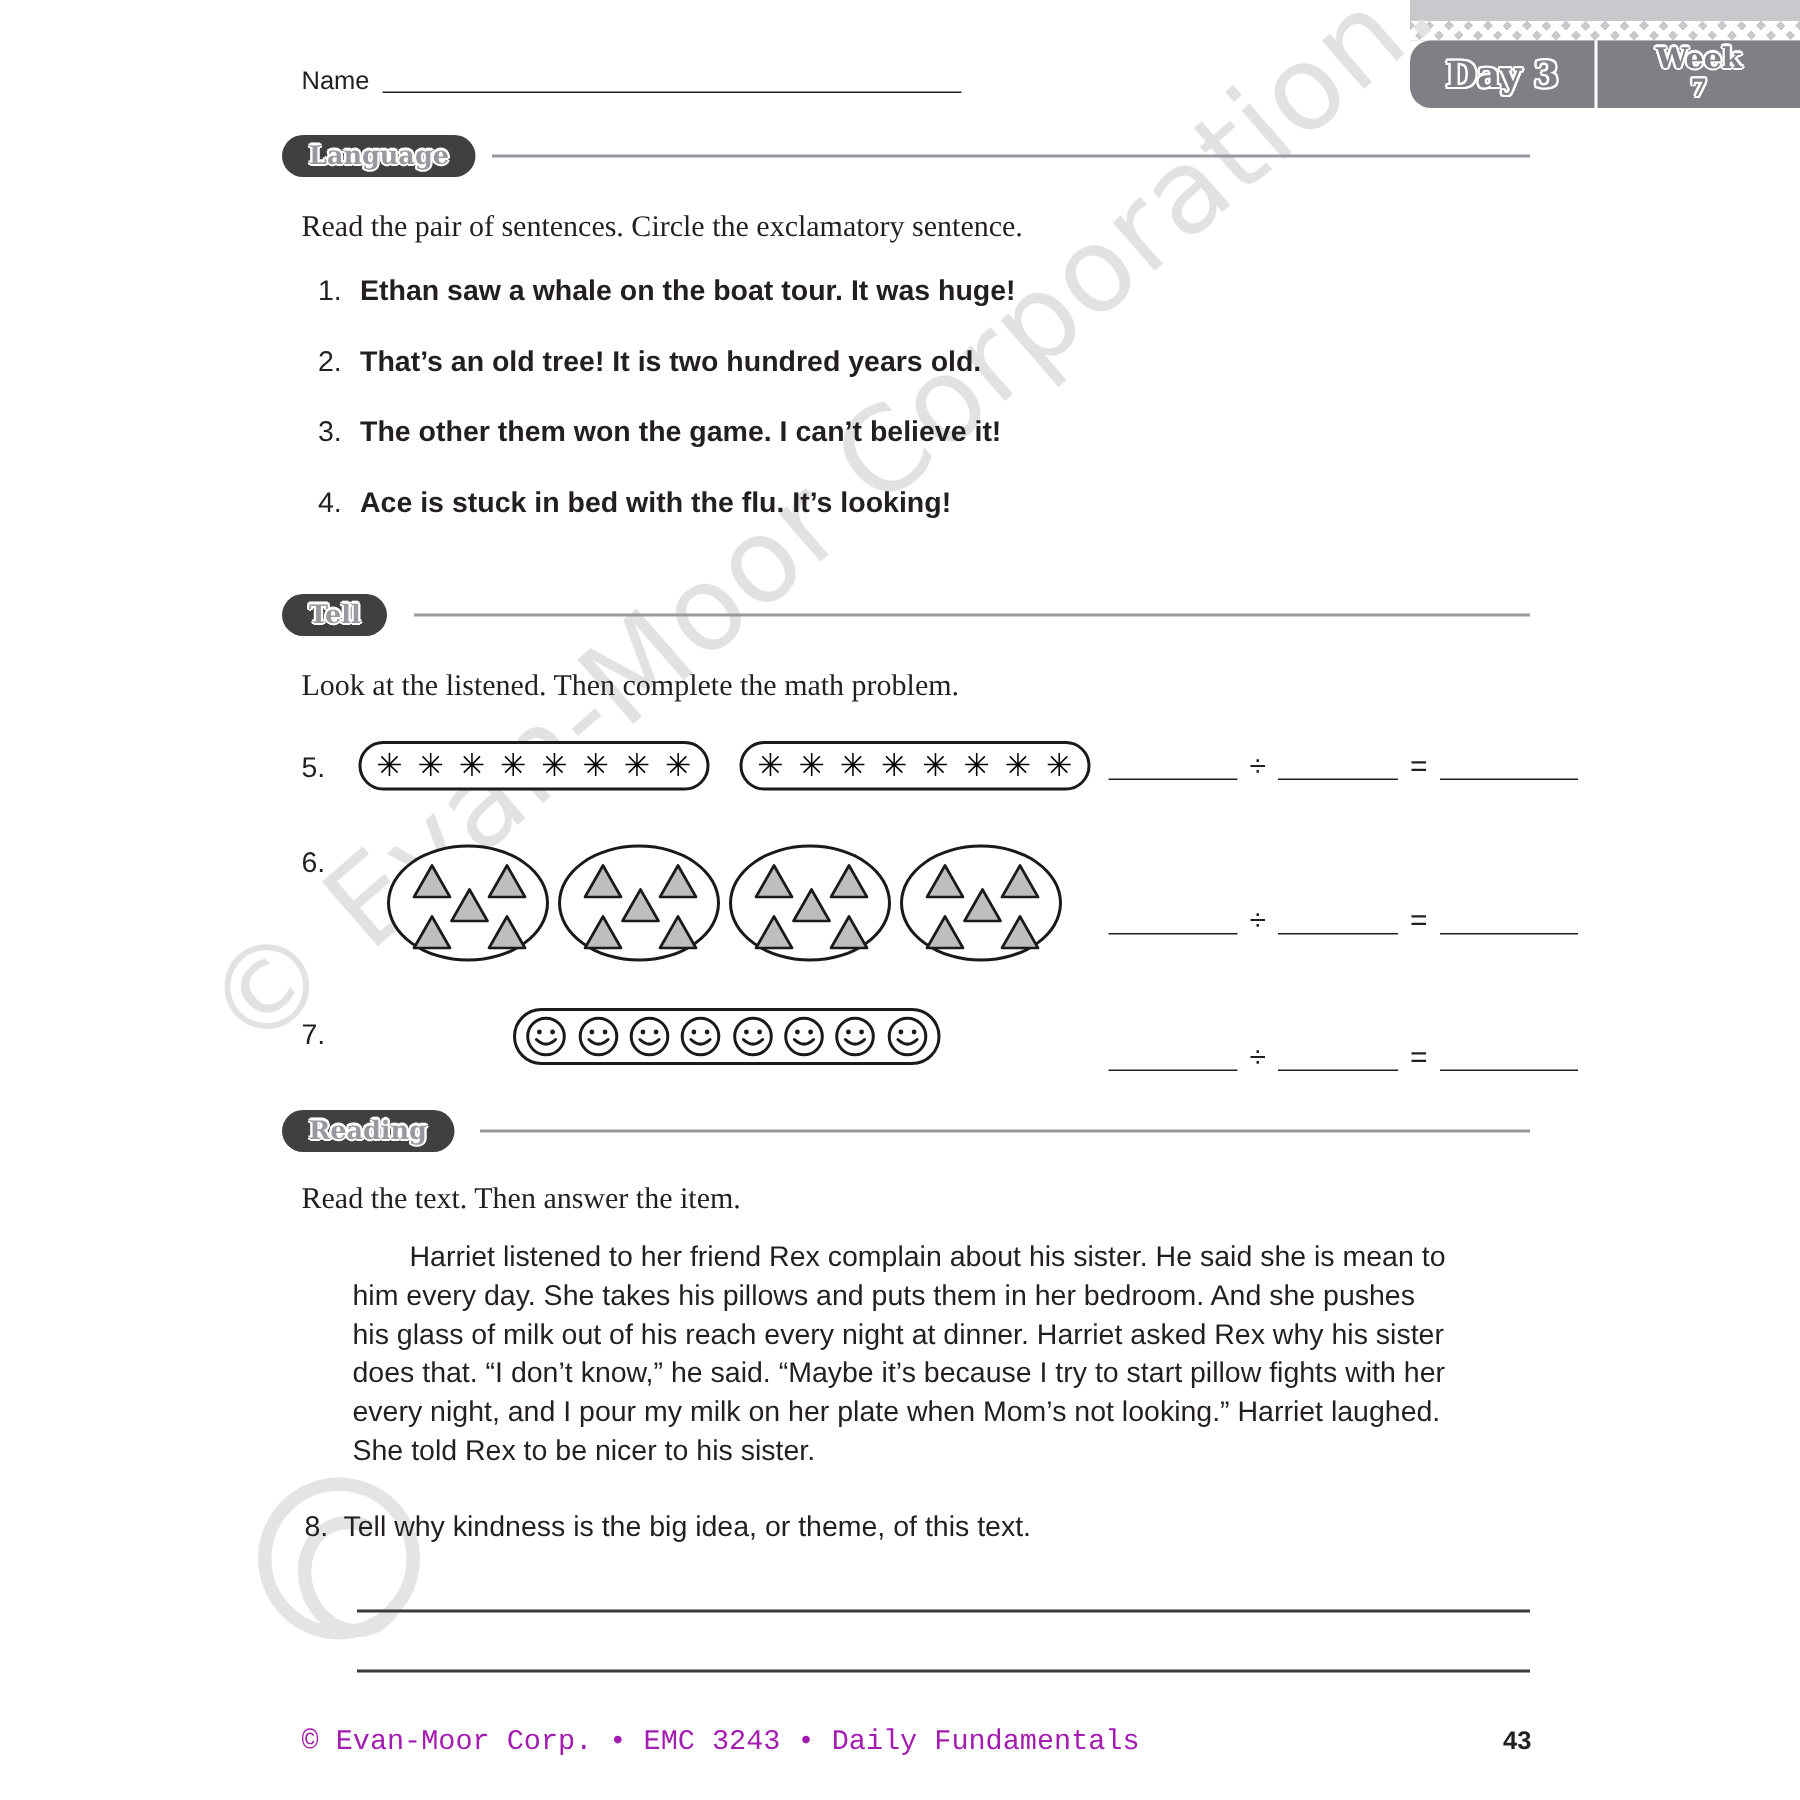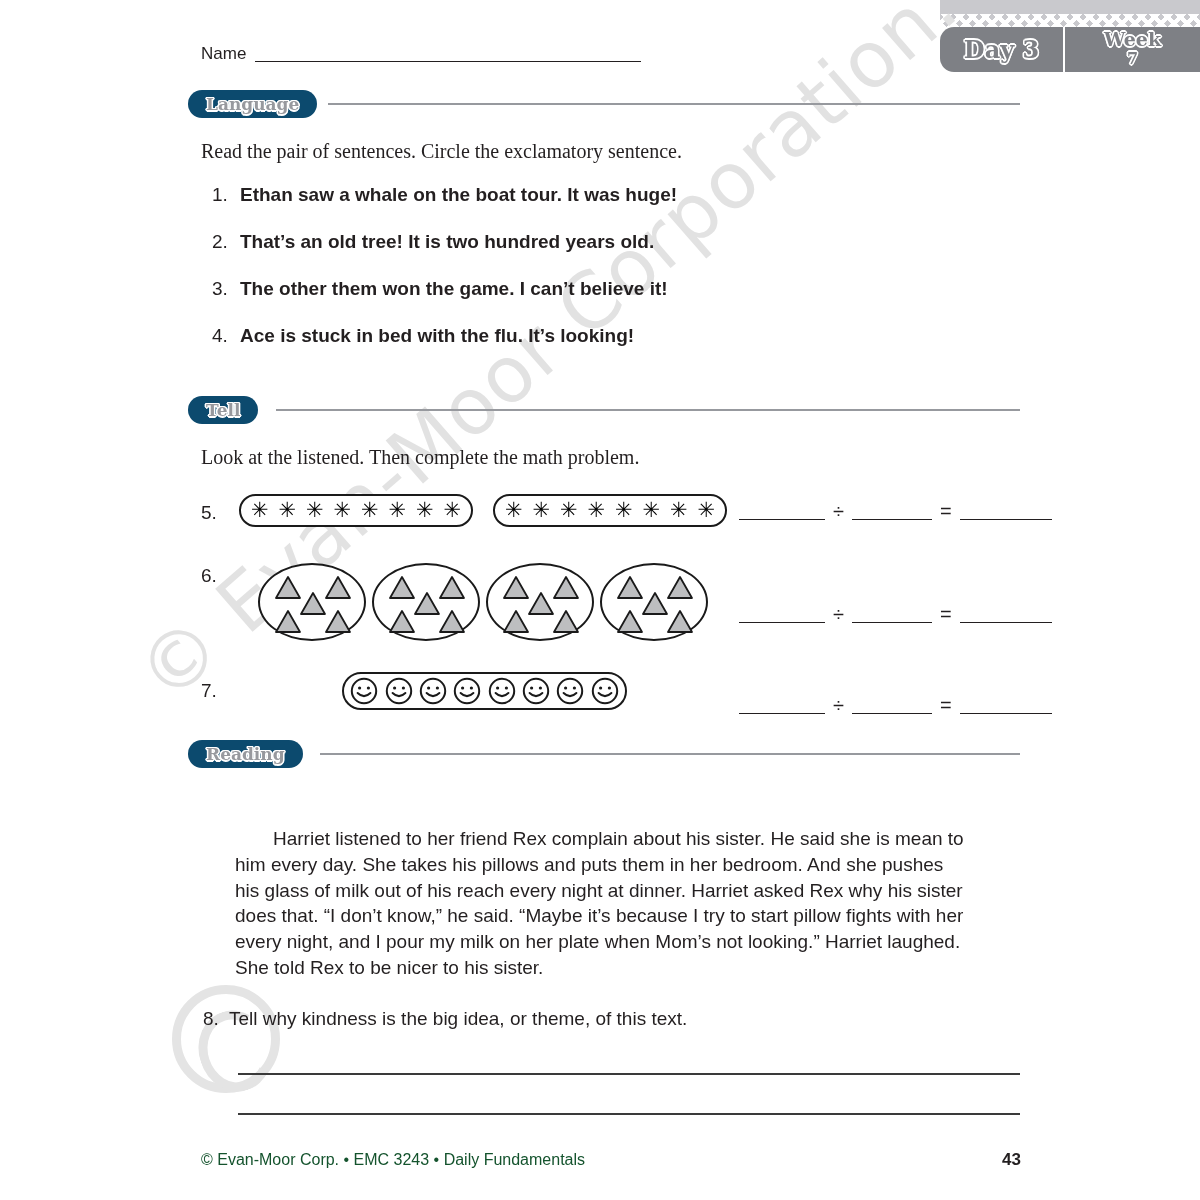--- a/index.html
+++ b/index.html
@@ -128,21 +128,21 @@
     position: absolute;
     left: 188px;
     width: 832px;
     height: 30px;
     z-index: 6;
   }
   .sec-pill {
     position: absolute;
     left: 0; top: 0;
     height: 28px;
-    background: #0c4a6e;
+    background: #404040;
     border-radius: 14px;
     color: #97999e;
     font-family: "DejaVu Serif", serif;
     font-weight: bold;
     font-size: 17px;
     line-height: 28px;
     padding: 0 18px;
     text-shadow:
        1.5px 0 0 #fff, -1.5px 0 0 #fff, 0 1.5px 0 #fff, 0 -1.5px 0 #fff,
        1.1px 1.1px 0 #fff, -1.1px 1.1px 0 #fff, 1.1px -1.1px 0 #fff, -1.1px -1.1px 0 #fff;
@@ -321,23 +321,23 @@
   #footer {
     position: absolute;
     left: 201px; top: 1150px;
     width: 820px;
     display: flex;
     justify-content: space-between;
     align-items: baseline;
     z-index: 6;
   }
   #footer-credit {
-    font-family: Liberation Sans, sans-serif;
-    font-size: 16px;
-    color: #14532d;
+    font-family: Liberation Mono, monospace;
+    font-size: 19px;
+    color: #a21caf;
   }
   #footer-page {
     font-family: "Liberation Sans", sans-serif;
     font-size: 17px;
     font-weight: bold;
     color: #231f20;
   }
 </style>
 </head>
 <body>
@@ -604,20 +604,21 @@
       <span class="blank b2"></span>
       <span class="op">=</span>
       <span class="blank b3"></span>
     </div>
   </div>
 
   <div class="section-head" id="sec-reading">
     <div class="sec-pill">Reading</div>
     <div class="sec-rule"></div>
   </div>
+  <div class="instr" id="instr-reading">Read the text. Then answer the item.</div>
 
   <div id="passage">Harriet listened to her friend Rex complain about his sister. He said she is mean to him every day. She takes his pillows and puts them in her bedroom. And she pushes his glass of milk out of his reach every night at dinner. Harriet asked Rex why his sister does that. “I don’t know,” he said. “Maybe it’s because I try to start pillow fights with her every night, and I pour my milk on her plate when Mom’s not looking.” Harriet laughed. She told Rex to be nicer to his sister.</div>
 
   <div id="q8">
     <span class="q-num">8.</span>
     <span class="q-txt">Tell why kindness is the big idea, or theme, of this text.</span>
   </div>
   <div class="answer-line" id="ans-1"></div>
   <div class="answer-line" id="ans-2"></div>
 

